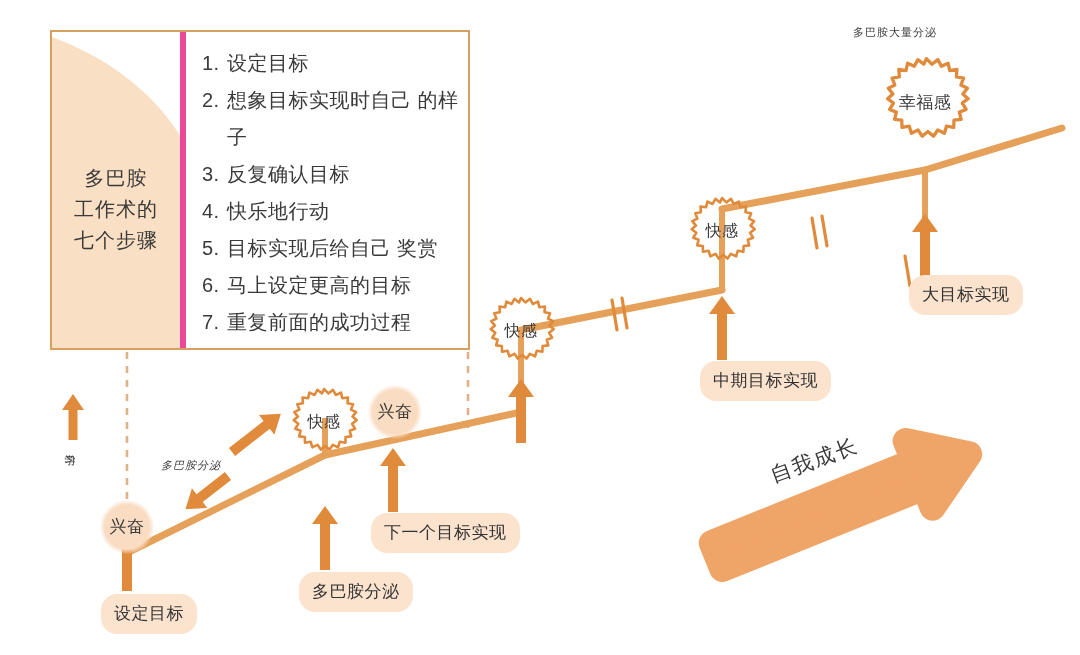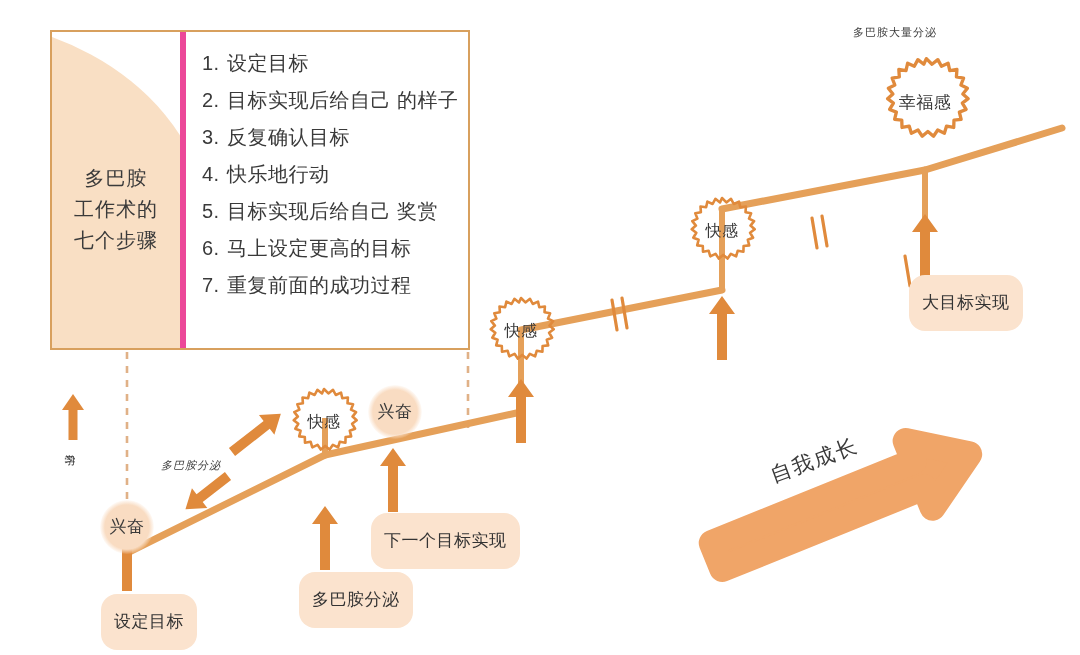--- a/index.html
+++ b/index.html
@@ -66,21 +66,21 @@
 
   
   .pill{
     position:absolute;
     background:#FBE3CE;
     color:#333333;
     border-radius:16px;
     font-size:17px;
     line-height:32px;
     height:32px;
-    padding:12px 13px;
+    padding:4px 13px;
     white-space:nowrap;
     text-align:center;
     letter-spacing:0.5px;
   }
 
   
   .blob-label{
     position:absolute;
     width:54px;height:54px;
     border-radius:50%;
@@ -222,21 +222,21 @@
 工作术的
 七个步骤</div>
     </div>
     <div class="panel-right">
       <div class="step">
         <span class="step-num">1.</span>
         <span class="step-txt">设定目标</span>
       </div>
       <div class="step">
         <span class="step-num">2.</span>
-        <span class="step-txt">目标实现后给自己
+        <span class="step-txt">想象目标实现时自己
 的样子</span>
       </div>
       <div class="step">
         <span class="step-num">3.</span>
         <span class="step-txt">反复确认目标</span>
       </div>
       <div class="step">
         <span class="step-num">4.</span>
         <span class="step-txt">快乐地行动</span>
       </div>
@@ -252,20 +252,21 @@
       <div class="step">
         <span class="step-num">7.</span>
         <span class="step-txt">重复前面的成功过程</span>
       </div>
     </div>
   </div>
 
   <div class="pill" style="left:101px;top:594px;">设定目标</div>
   <div class="pill" style="left:299px;top:572px;">多巴胺分泌</div>
   <div class="pill" style="left:371px;top:513px;">下一个目标实现</div>
+  <div class="pill" style="left:700px;top:361px;">中期目标实现</div>
   <div class="pill" style="left:909px;top:275px;">大目标实现</div>
 
   <div class="blob-label" style="left:100px;top:500px;">兴奋</div>
   <div class="blob-label" style="left:368px;top:385px;">兴奋</div>
 
   <div class="burst" style="left:298px;top:412px;width:52px;">
     <span class="cap">快感</span>
   </div>
   <div class="burst" style="left:495px;top:321px;width:52px;">
     <span class="cap">快感</span>

